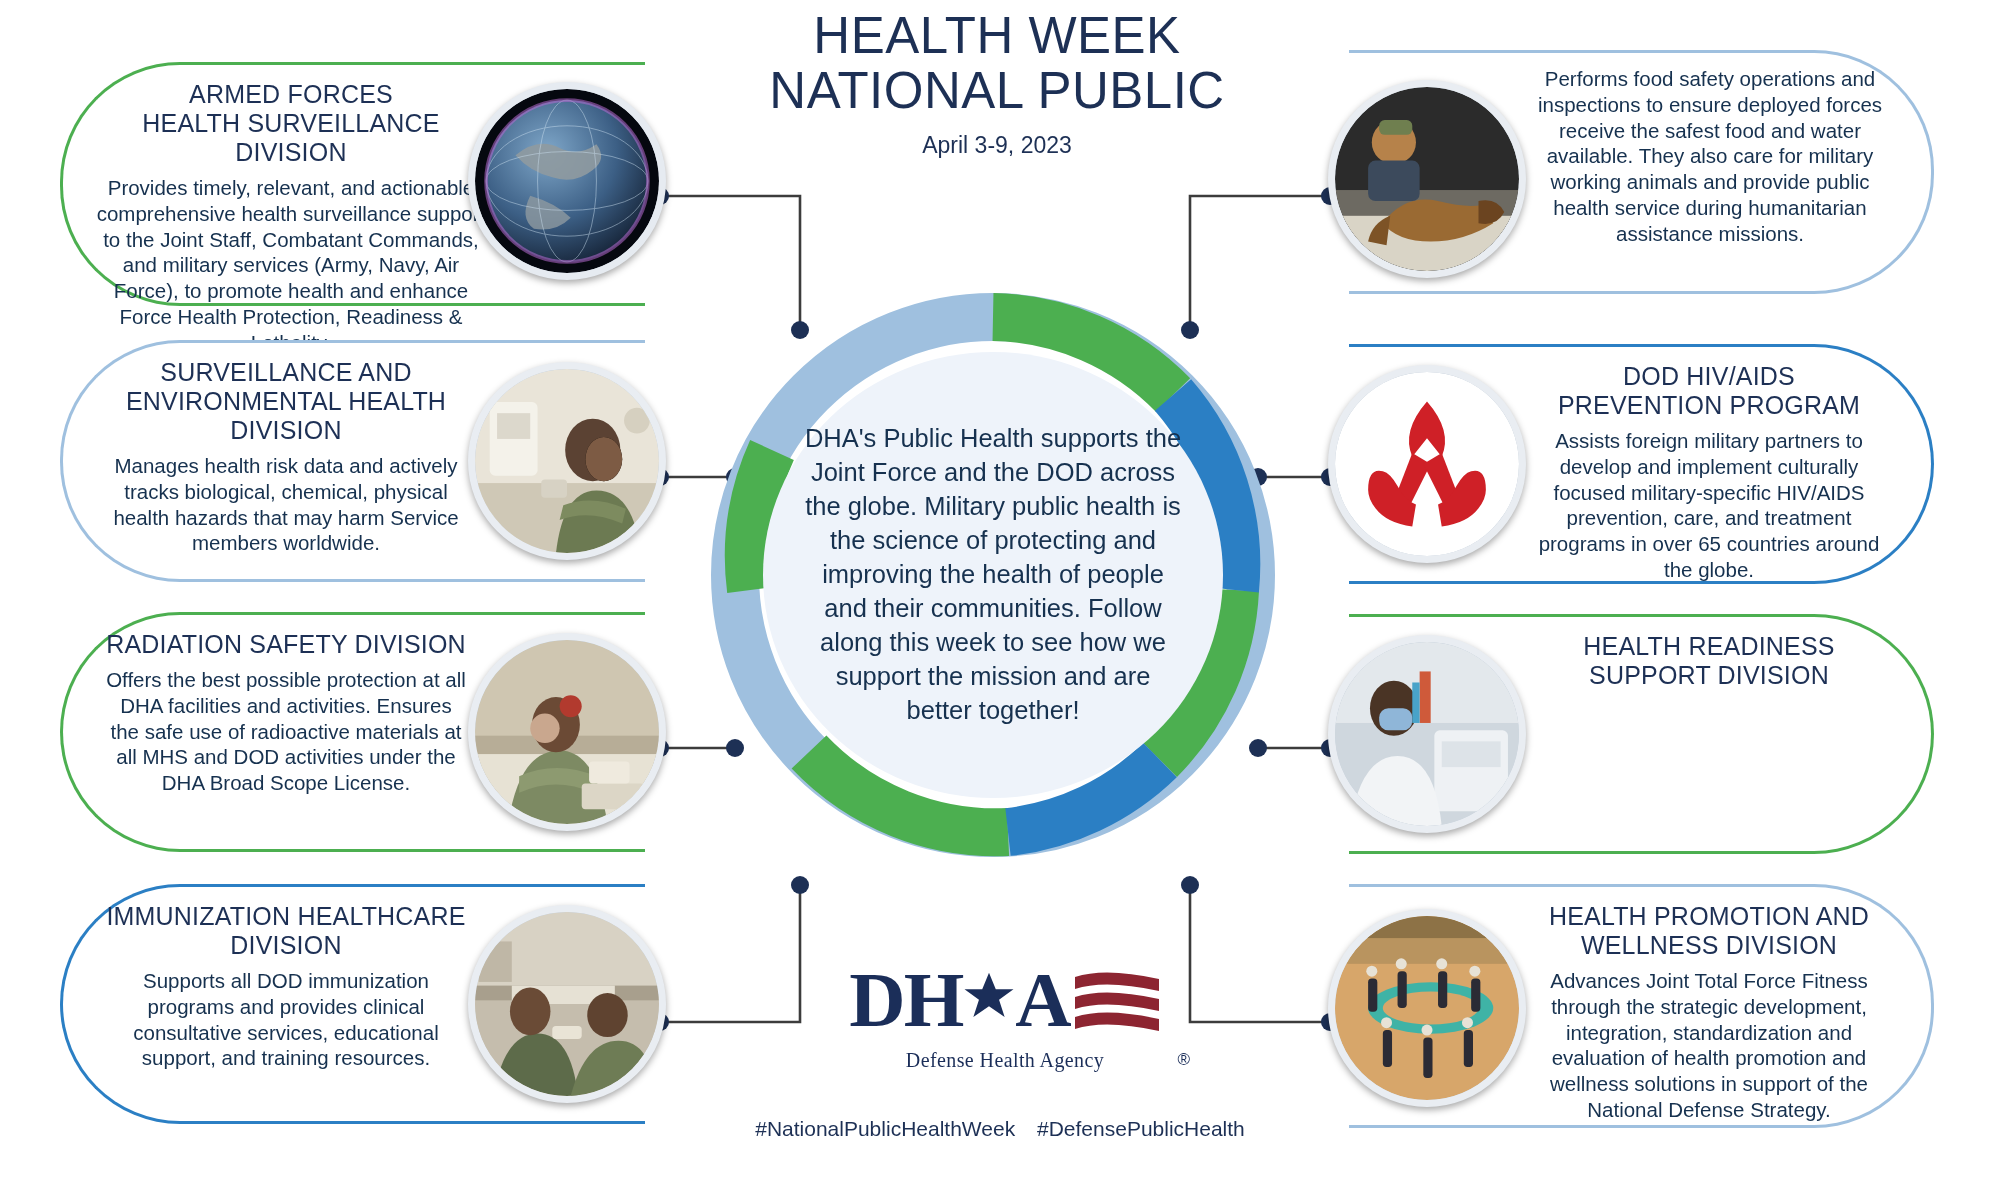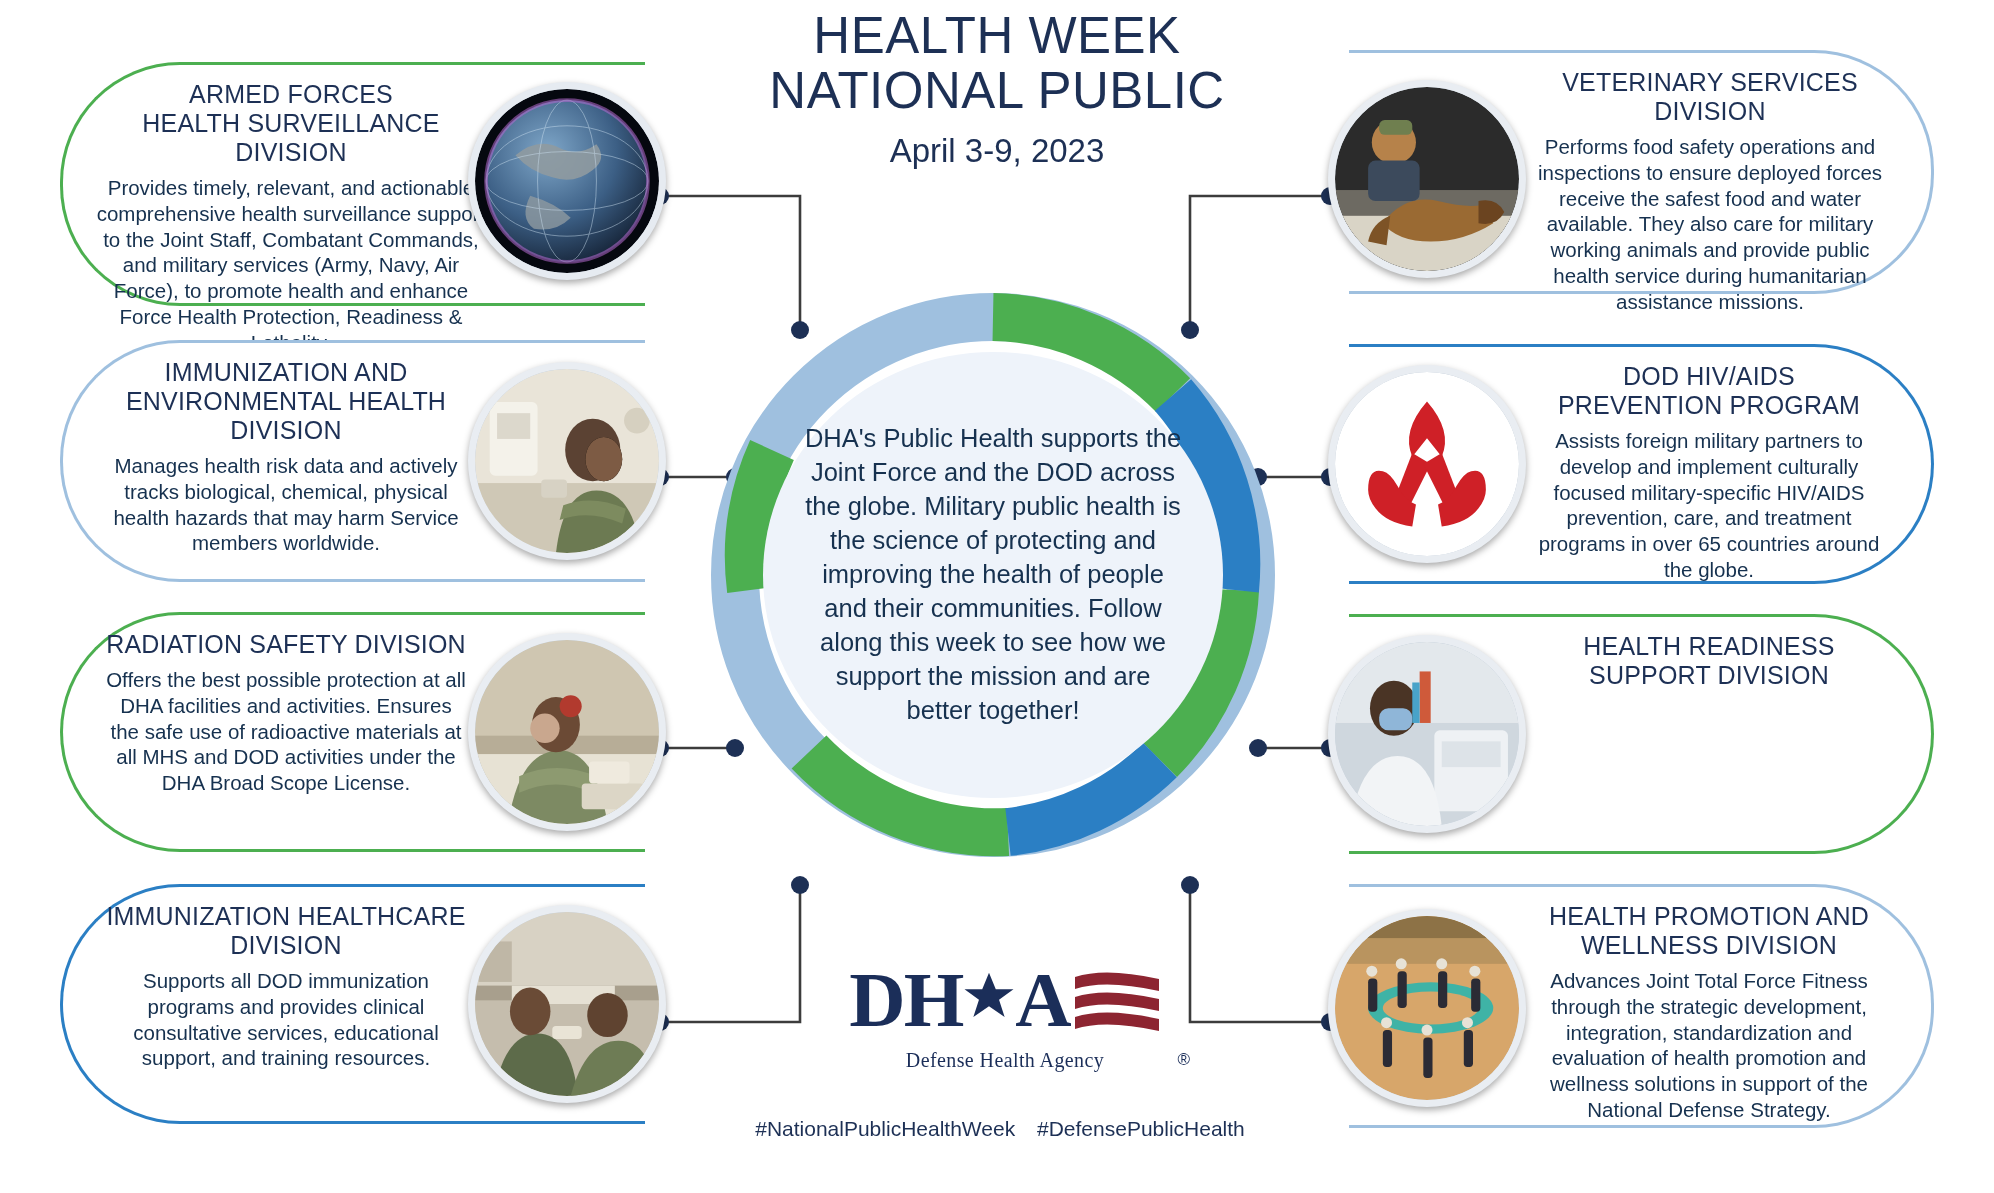--- a/index.html
+++ b/index.html
@@ -26,21 +26,21 @@
     color: #1d3055;
   }
   .title-line {
     font-size: 51px;
     letter-spacing: 0.5px;
     line-height: 1.08;
     font-weight: 400;
   }
   .title-date {
     margin-top: 14px;
-    font-size: 33px;
+    font-size: 23px;
     font-weight: 400;
     color: #1d3055;
   }
 
   
   .ring-wrap {
     position: absolute;
     left: 708px; top: 290px;
     width: 570px; height: 570px;
   }
@@ -280,21 +280,21 @@
           <circle cx="50" cy="50" r="44" fill="none" stroke="#b46ad0" stroke-width="2" opacity=".55"></circle>
         </svg>
       </div>
     </div>
   </div>
 
   <div class="pod left" style="left:60px; top:340px; height:242px;">
     <div class="panel" style="height:242px; border-color:#9fc0df;"></div>
     <div class="txt" style="width:400px; left:26px;">
       <h3>
-        <span>IMMUNIZATION AND</span><br>
+        <span>SURVEILLANCE AND</span><br>
         <span>ENVIRONMENTAL HEALTH</span><br>
         <span>DIVISION</span>
       </h3>
       <p>Manages health risk data and actively tracks biological, chemical, physical health hazards that may harm Service members worldwide.</p>
     </div>
     <div class="bubble" style="left:408px; top:22px;">
       <div class="inner">
         <svg viewBox="0 0 100 100" preserveAspectRatio="none">
           <rect width="100" height="100" fill="#e9e4d8"></rect>
           <rect y="62" width="100" height="38" fill="#cfc8b6"></rect>
@@ -361,23 +361,20 @@
           <rect x="42" y="62" width="16" height="7" rx="2" fill="#e9e4d6"></rect>
           <rect x="2" y="16" width="18" height="22" fill="#bfb7a6"></rect>
         </svg>
       </div>
     </div>
   </div>
 
   <div class="pod right" style="left:1349px; top:50px; height:244px;">
     <div class="panel" style="height:244px; border-color:#9fc0df;"></div>
     <div class="txt" style="width:416px; right:16px;">
-      <h3>
-        <span>VETERINARY SERVICES DIVISION</span>
-      </h3>
       <p>Performs food safety operations and inspections to ensure deployed forces receive the safest food and water available. They also care for military working animals and provide public health service during humanitarian assistance missions.</p>
     </div>
     <div class="bubble" style="left:-21px; top:30px;">
       <div class="inner">
         <svg viewBox="0 0 100 100" preserveAspectRatio="none">
           <rect width="100" height="100" fill="#2b2b2b"></rect>
           <rect y="56" width="100" height="44" fill="#6d6a62"></rect>
           <rect x="0" y="70" width="100" height="30" fill="#d9d4c6"></rect>
           <path d="M26 74 q12 -16 30 -12 q16 4 24 2 l6 10 q-16 10 -34 10 q-18 0 -26 -10z" fill="#9a6a33"></path>
           <path d="M78 62 q10 -2 14 6 q-4 8 -14 6z" fill="#6b4420"></path>

